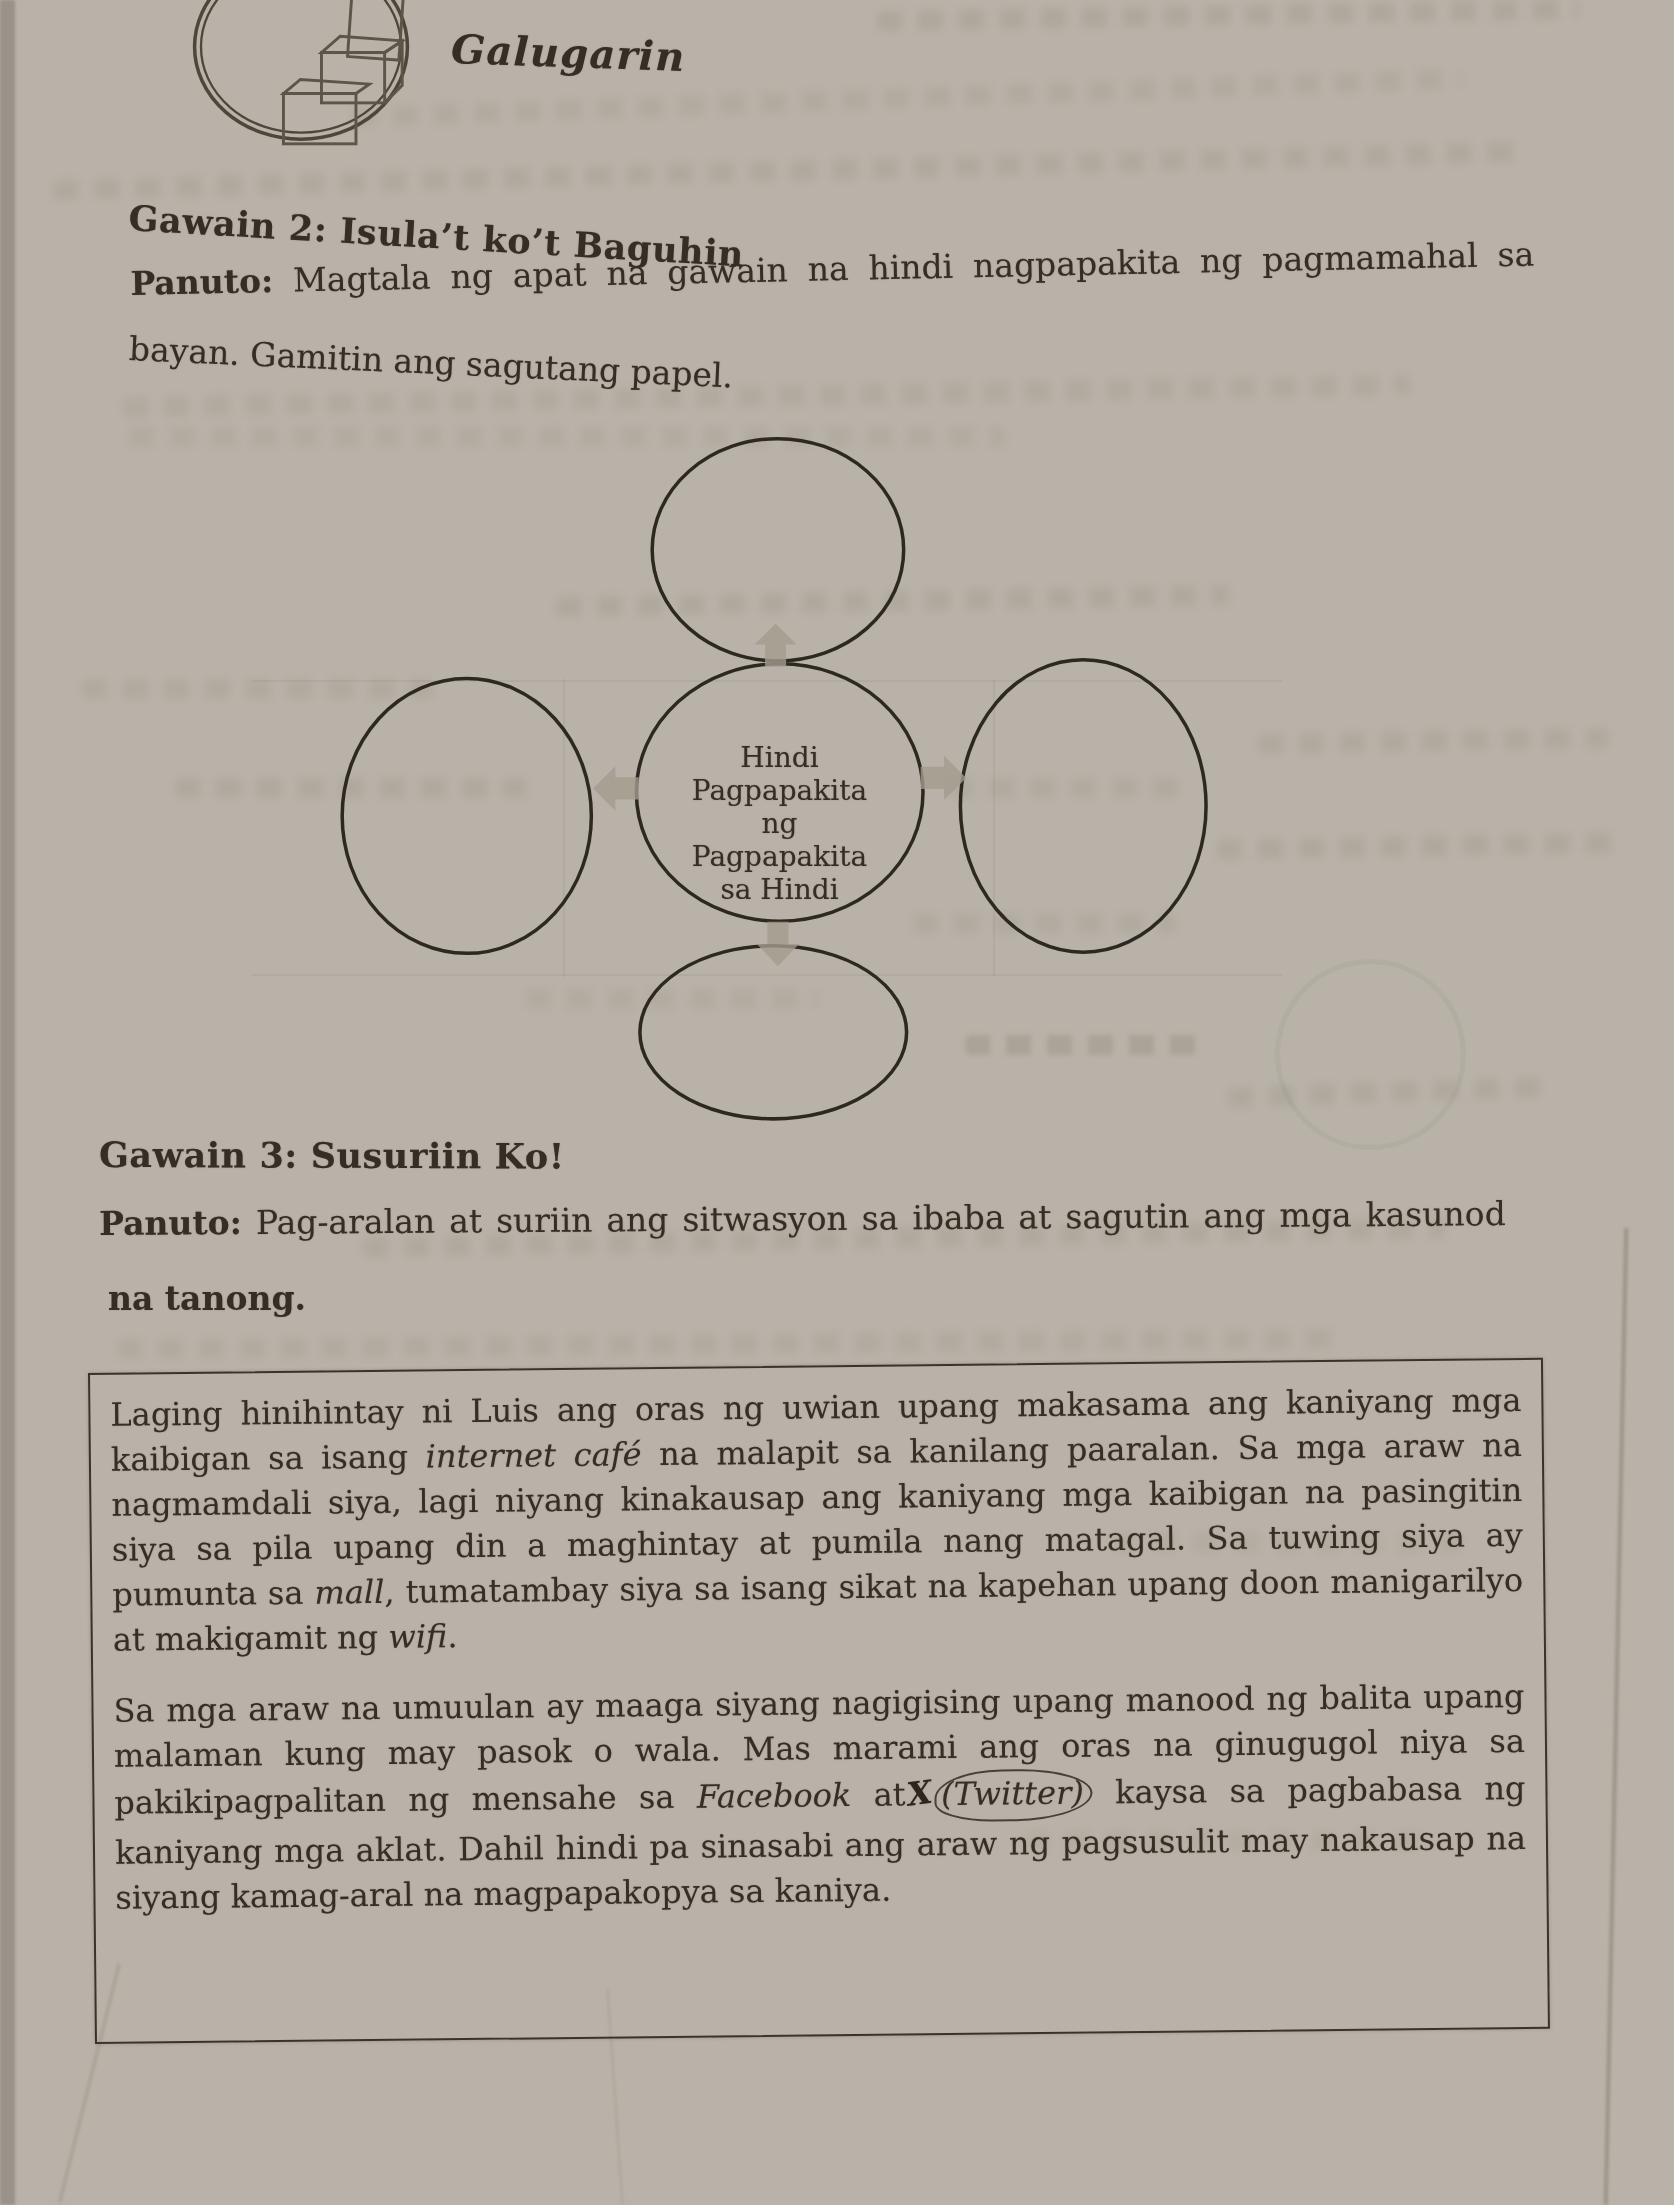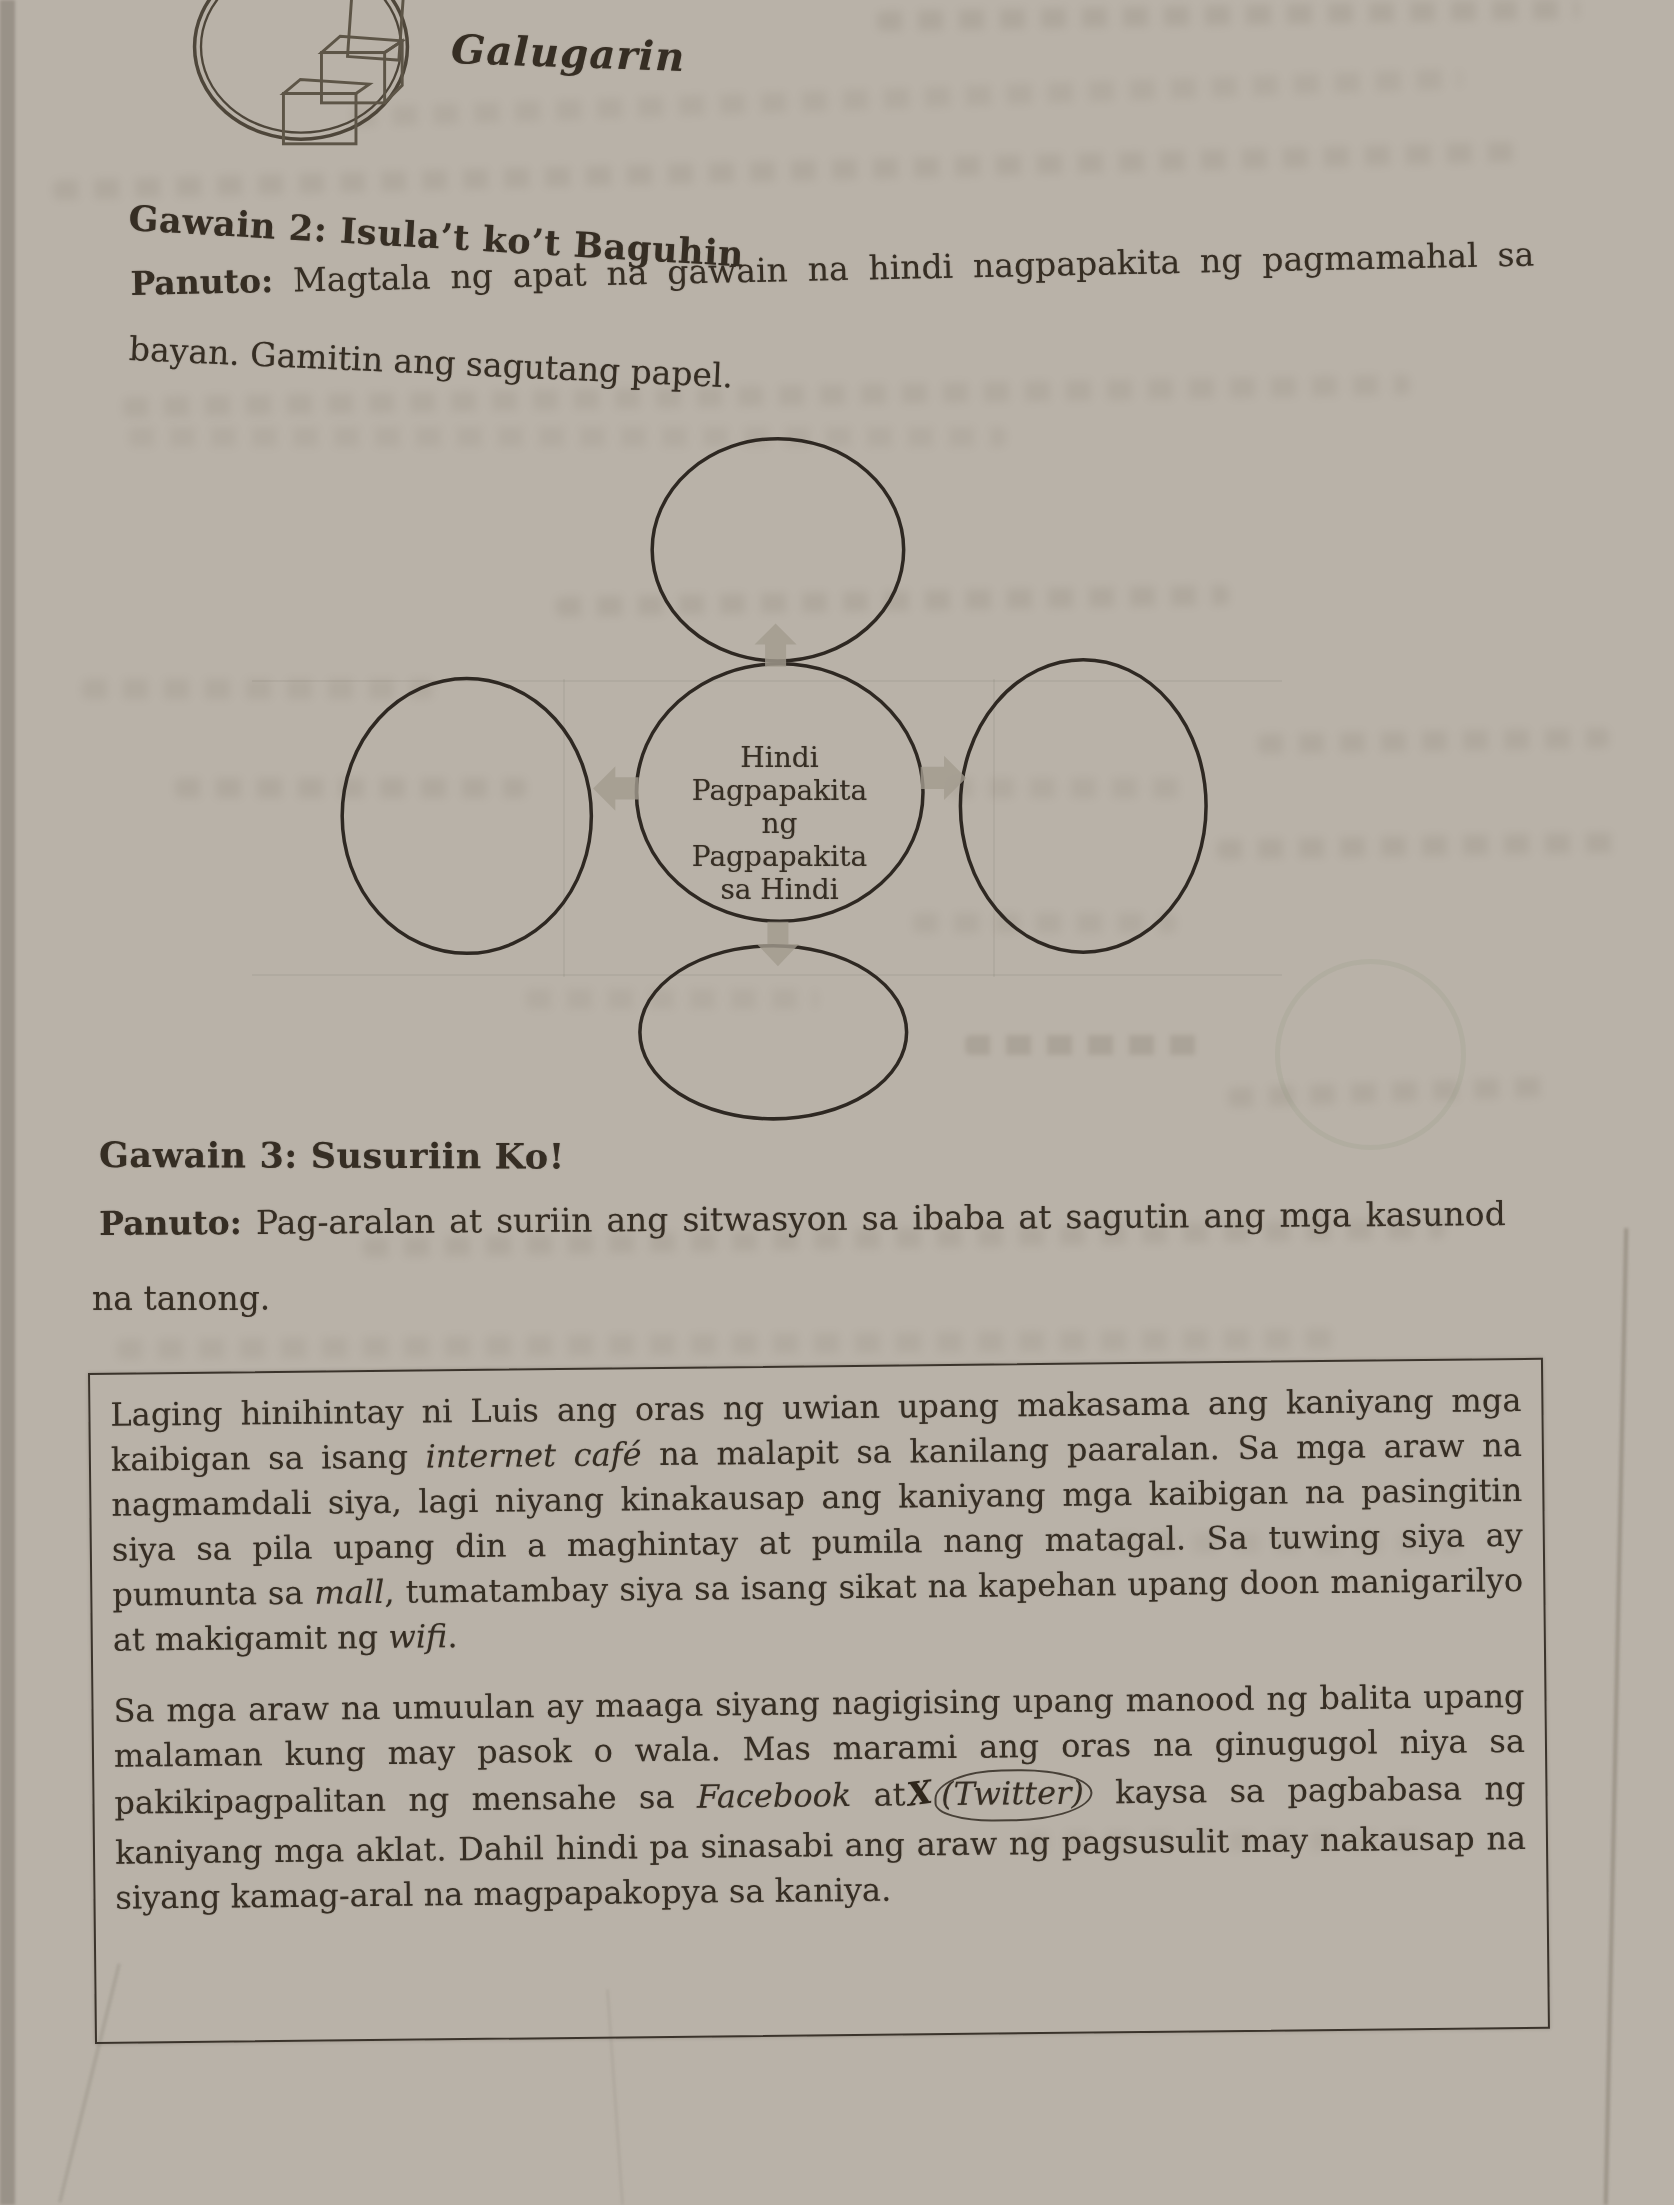--- a/index.html
+++ b/index.html
@@ -147,21 +147,21 @@
     <div>ng</div>
     <div>Pagpapakita</div>
     <div>sa Hindi</div>
   </div>
 
   <div class="abs ink h2" style="left:99px;top:1134px;transform:rotate(0.2deg);">Gawain 3: Susuriin Ko!</div>
   <div class="abs ink panuto-line" style="left:99px;top:1204px;transform:rotate(-0.4deg);word-spacing:3.5px;">
     <span class="panuto-label">Panuto:</span>
     <span>Pag-aralan at suriin ang sitwasyon sa ibaba at sagutin ang mga kasunod</span>
   </div>
-  <div class="abs ink panuto-line" style="left:92px;top:1279px;">
+  <div class="abs ink panuto-line" style="left:108px;top:1279px;font-weight:bold;">
     <span>na tanong.</span>
   </div>
 
   <div class="abs ink situation-box">
     <p><span>Laging hinihintay ni Luis ang oras ng uwian upang makasama ang kaniyang mga kaibigan sa isang </span><span class="it">internet café</span><span> na malapit sa kanilang paaralan. Sa mga araw na nagmamdali siya, lagi niyang kinakausap ang kaniyang mga kaibigan na pasingitin siya sa pila upang din a maghintay at pumila nang matagal. Sa tuwing siya ay pumunta sa </span><span class="it">mall</span><span>, tumatambay siya sa isang sikat na kapehan upang doon manigarilyo at makigamit ng </span><span class="it">wifi</span><span>.</span></p>
     <p><span>Sa mga araw na umuulan ay maaga siyang nagigising upang manood ng balita upang malaman kung may pasok o wala. Mas marami ang oras na ginugugol niya sa pakikipagpalitan ng mensahe sa </span><span class="it">Facebook</span><span> at</span><span class="pen-x">X</span><span class="it pen-circle">(Twitter)</span><span> kaysa sa pagbabasa ng kaniyang mga aklat. Dahil hindi pa sinasabi ang araw ng pagsusulit may nakausap na siyang kamag-aral na magpapakopya sa kaniya.</span></p>
   </div>
 
 </div>
 

